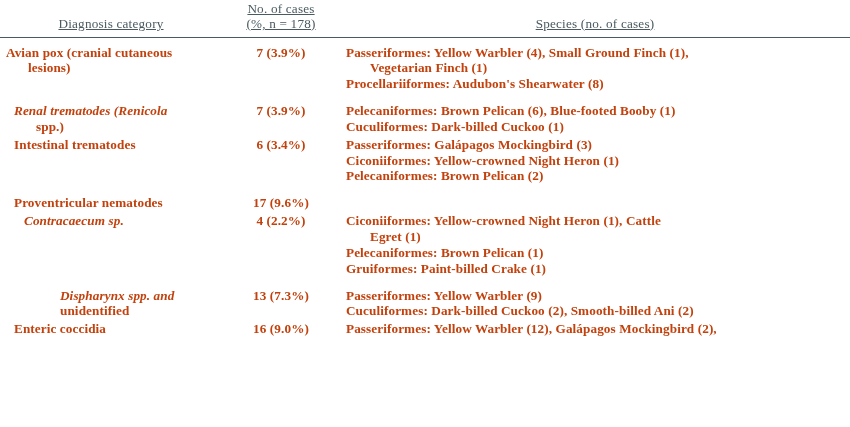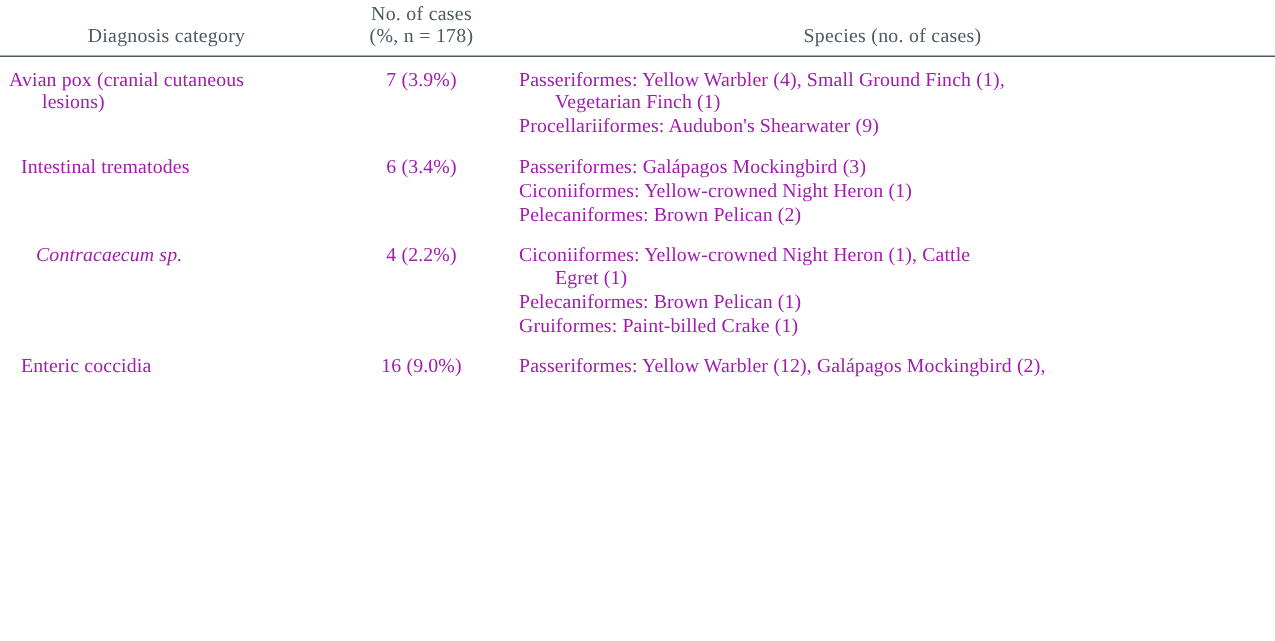--- a/index.html
+++ b/index.html
@@ -34,27 +34,29 @@
     font-weight: normal;
     text-align: center;
     vertical-align: bottom;
     padding: 2px 6px 5px 6px;
     line-height: 1.12;
     color: #4a5a60;
     letter-spacing: 0.2px;
   }
   thead tr.head-row th {
     border-bottom: 1.4px solid #4a5a60;
+    text-decoration: underline;
   }
   tbody td {
     vertical-align: top;
     padding: 1px 6px 1px 6px;
     line-height: 1.2;
-    color: #a21caf;
+    color: #c2410c;
     letter-spacing: 0.1px;
+    font-weight: bold;
   }
   td.cat { text-align: left; }
   td.no  { text-align: center; }
   td.sp  { text-align: left; }
 
   .indent-1 { padding-left: 14px; }
   .indent-2 { padding-left: 24px; }
   .indent-3 { padding-left: 60px; }
   .hang { display: block; padding-left: 22px; text-indent: -22px; }
   .hang2 { display: block; padding-left: 22px; }
@@ -88,60 +90,87 @@
 
       <tr class="small-gap">
         <td class="cat">
           <span class="hang">Avian pox (cranial cutaneous</span>
           <span class="hang2">lesions)</span>
         </td>
         <td class="no">7 (3.9%)</td>
         <td class="sp">
           <span class="sp-line">Passeriformes: Yellow Warbler (4), Small Ground Finch (1),</span>
           <span class="sp-line cont">Vegetarian Finch (1)</span>
-          <span class="sp-line">Procellariiformes: Audubon's Shearwater (9)</span>
+          <span class="sp-line">Procellariiformes: Audubon's Shearwater (8)</span>
         </td>
       </tr>
 
       <tr class="spacer-row">
           <td colspan="3"></td>
         </tr>
 
 
+      <tr>
+        <td class="cat indent-1">
+          <span class="hang ital">Renal trematodes (Renicola</span>
+          <span class="hang2">spp.)</span>
+        </td>
+        <td class="no">7 (3.9%)</td>
+        <td class="sp">
+          <span class="sp-line">Pelecaniformes: Brown Pelican (6), Blue-footed Booby (1)</span>
+          <span class="sp-line">Cuculiformes: Dark-billed Cuckoo (1)</span>
+        </td>
+      </tr>
 
       <tr>
         <td class="cat indent-1">Intestinal trematodes</td>
         <td class="no">6 (3.4%)</td>
         <td class="sp">
           <span class="sp-line">Passeriformes: Galápagos Mockingbird (3)</span>
           <span class="sp-line">Ciconiiformes: Yellow-crowned Night Heron (1)</span>
           <span class="sp-line">Pelecaniformes: Brown Pelican (2)</span>
         </td>
       </tr>
 
       <tr class="spacer-row">
           <td colspan="3"></td>
         </tr>
 
+      <tr>
+        <td class="cat indent-1">Proventricular nematodes</td>
+        <td class="no">17 (9.6%)</td>
+        <td class="sp"></td>
+      </tr>
 
       <tr>
         <td class="cat indent-2 ital">Contracaecum sp.</td>
         <td class="no">4 (2.2%)</td>
         <td class="sp">
           <span class="sp-line">Ciconiiformes: Yellow-crowned Night Heron (1), Cattle</span>
           <span class="sp-line cont">Egret (1)</span>
           <span class="sp-line">Pelecaniformes: Brown Pelican (1)</span>
           <span class="sp-line">Gruiformes: Paint-billed Crake (1)</span>
         </td>
       </tr>
 
       <tr class="spacer-row">
           <td colspan="3"></td>
         </tr>
 
+      <tr>
+        <td class="cat indent-3">
+          <span class="sp-line ital">Dispharynx spp. and</span>
+          <span class="sp-line">unidentified</span>
+        </td>
+        <td class="no">13 (7.3%)</td>
+        <td class="sp">
+          <span class="sp-line">Passeriformes: Yellow Warbler (9)</span>
+          <span class="sp-line">Cuculiformes: Dark-billed Cuckoo (2), Smooth-billed Ani (2)</span>
+        </td>
+      </tr>
 
       <tr>
         <td class="cat indent-1">Enteric coccidia</td>
         <td class="no">16 (9.0%)</td>
         <td class="sp">
           <span class="sp-line">Passeriformes: Yellow Warbler (12), Galápagos Mockingbird (2),</span>
         </td>
       </tr>
 
     </tbody>

